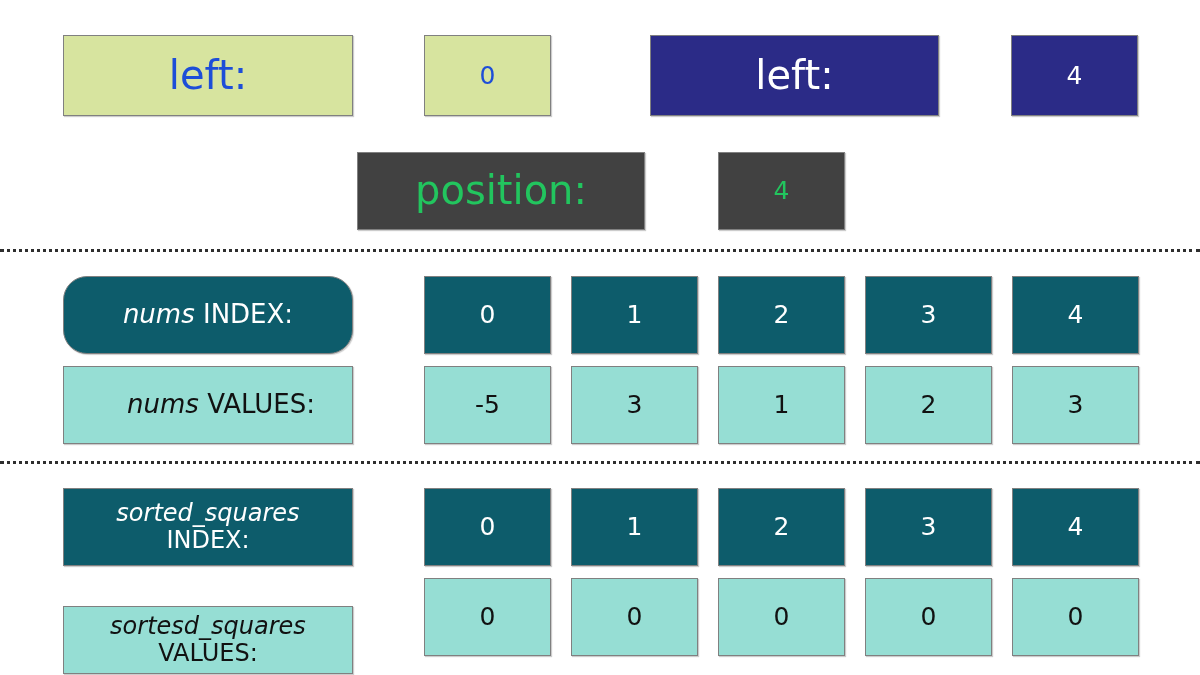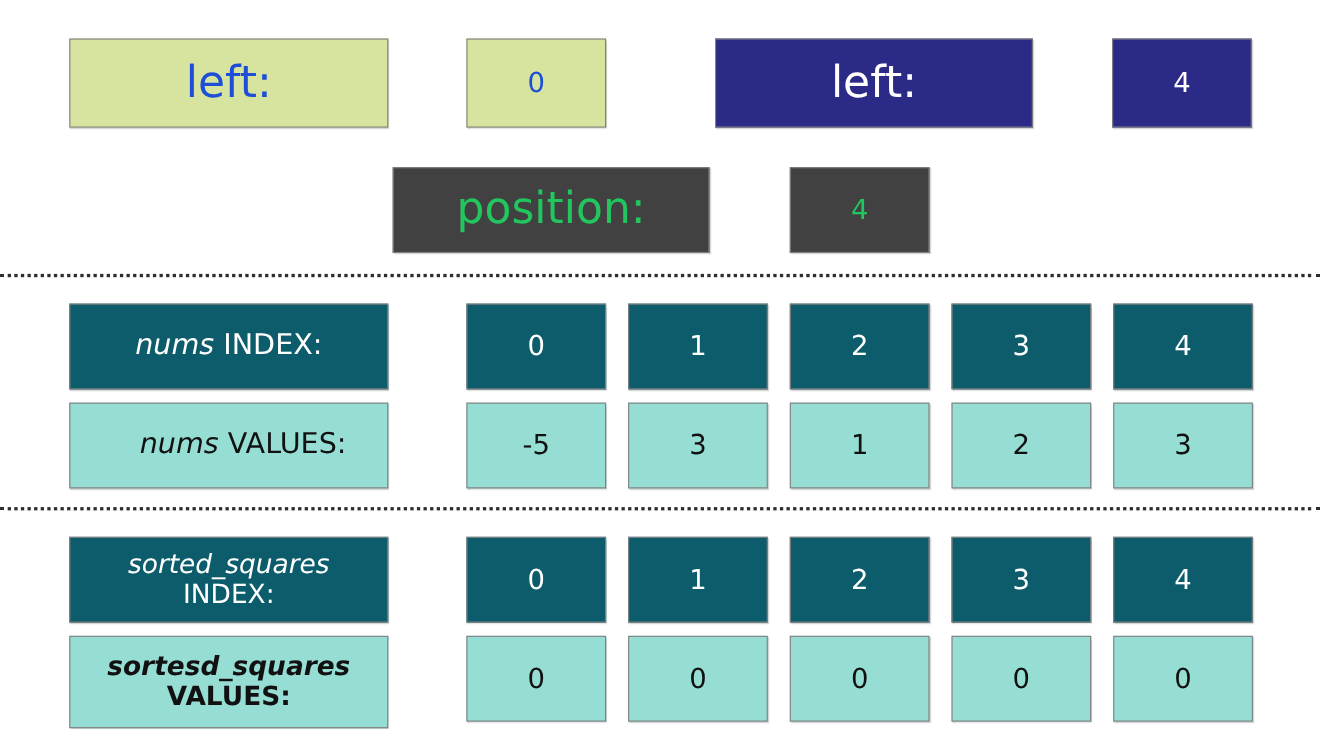--- a/index.html
+++ b/index.html
@@ -64,24 +64,24 @@
   
   .arr-label {
     left: 63px;
     width: 290px;
     font-size: 26px;
     padding: 0 6px;
     flex-direction: column;
   }
   .arr-label .italic { font-style: italic; }
 
-  .lbl-nums-index  { top: 276px; height: 78px; }
+  .lbl-nums-index  { top: 276px; height: 78px; border-radius: 24px; }
   .lbl-nums-values { top: 366px; height: 78px; padding-left: 32px; }
   .lbl-ss-index    { top: 488px; height: 78px; }
-  .lbl-ss-values   { top: 578px; height: 84px; font-weight: bold; }
+  .lbl-ss-values   { top: 606px; height: 68px; }
 
   .arr-label.two-line { font-size: 24px; line-height: 1.12; }
 
   
   .cell { width: 127px; font-size: 25px; }
   .row-nums-index  { top: 276px; height: 78px; }
   .row-nums-values { top: 366px; height: 78px; }
   .row-ss-index    { top: 488px; height: 78px; }
   .row-ss-values   { top: 578px; height: 78px; }
 

